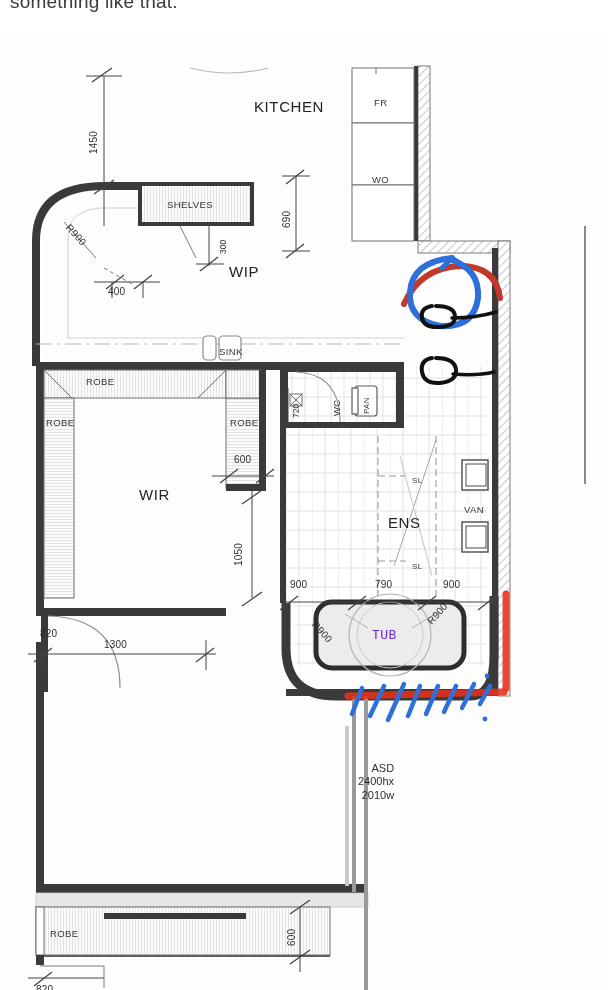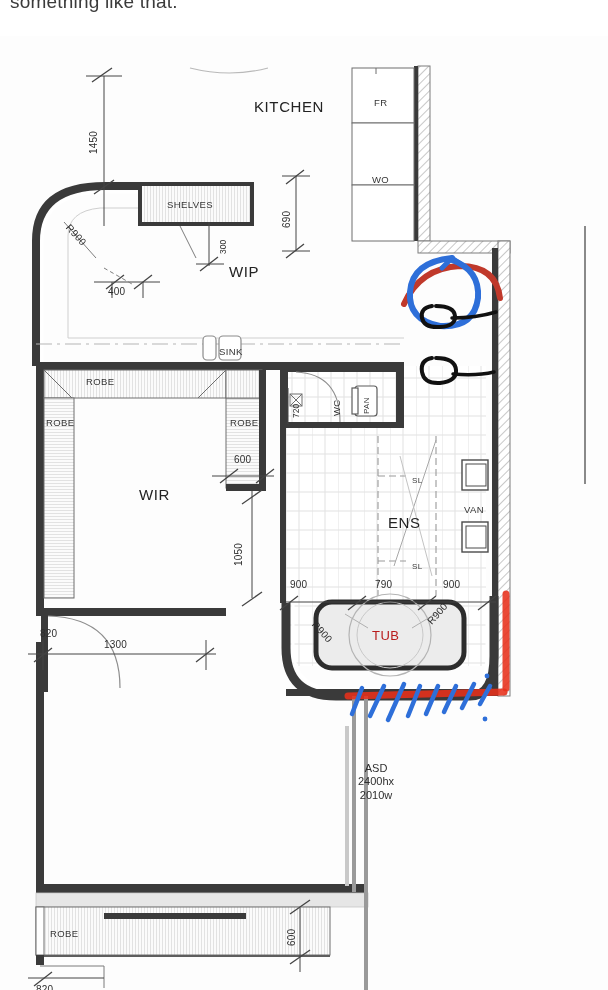--- a/index.html
+++ b/index.html
@@ -25,26 +25,26 @@
   }
   .plan-svg{position:absolute;left:0;top:0;}
 
   
   .lbl{
     position:absolute;
     font-family:"Liberation Sans","DejaVu Sans",sans-serif;
     color:#2a2a2a;white-space:nowrap;user-select:none;
   }
   .room{font-size:15px;letter-spacing:.6px;color:#232323;}
-  .room-sm{font-size:13px;letter-spacing:.5px;color:#b91c1c;}
+  .room-sm{font-size:13px;letter-spacing:.5px;color:#6d28d9;font-family:Liberation Mono, monospace;}
   .fix{font-size:9.5px;letter-spacing:.4px;color:#353535;}
   .fix-sm{font-size:8px;letter-spacing:.3px;color:#3a3a3a;}
   .dim{font-size:10px;color:#2e2e2e;letter-spacing:.2px;}
   .dim-sm{font-size:8.5px;color:#2e2e2e;}
-  .note{font-size:11px;color:#2e2e2e;line-height:1.22;text-align:center;}
+  .note{font-size:11px;color:#2e2e2e;line-height:1.22;text-align:right;}
   .rot90{transform:rotate(-90deg);transform-origin:left top;}
   .rotR{transform:rotate(-48deg);transform-origin:left top;}
   .rotL{transform:rotate(48deg);transform-origin:left top;}
 </style>
 </head>
 <body>
 
 <div id="root">
 
   <div class="chat-text">something like that.</div>

